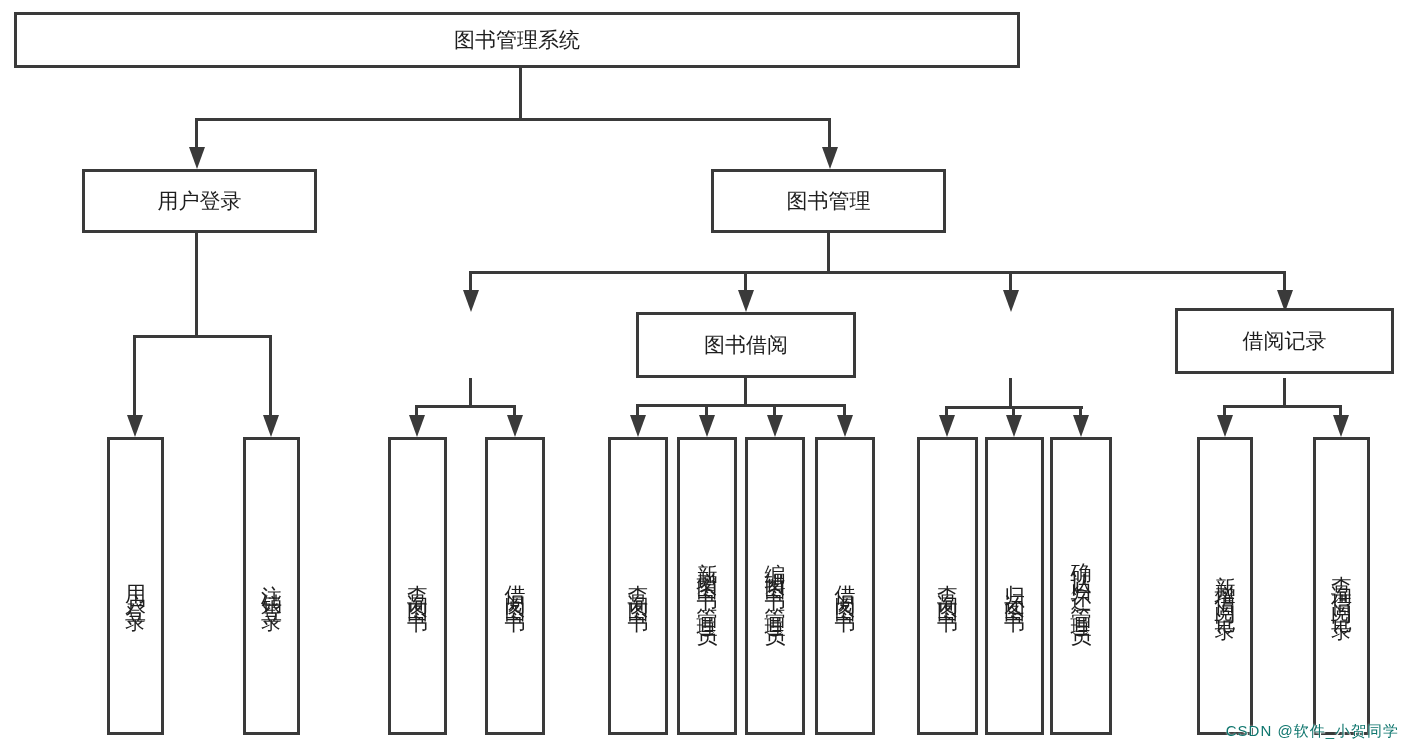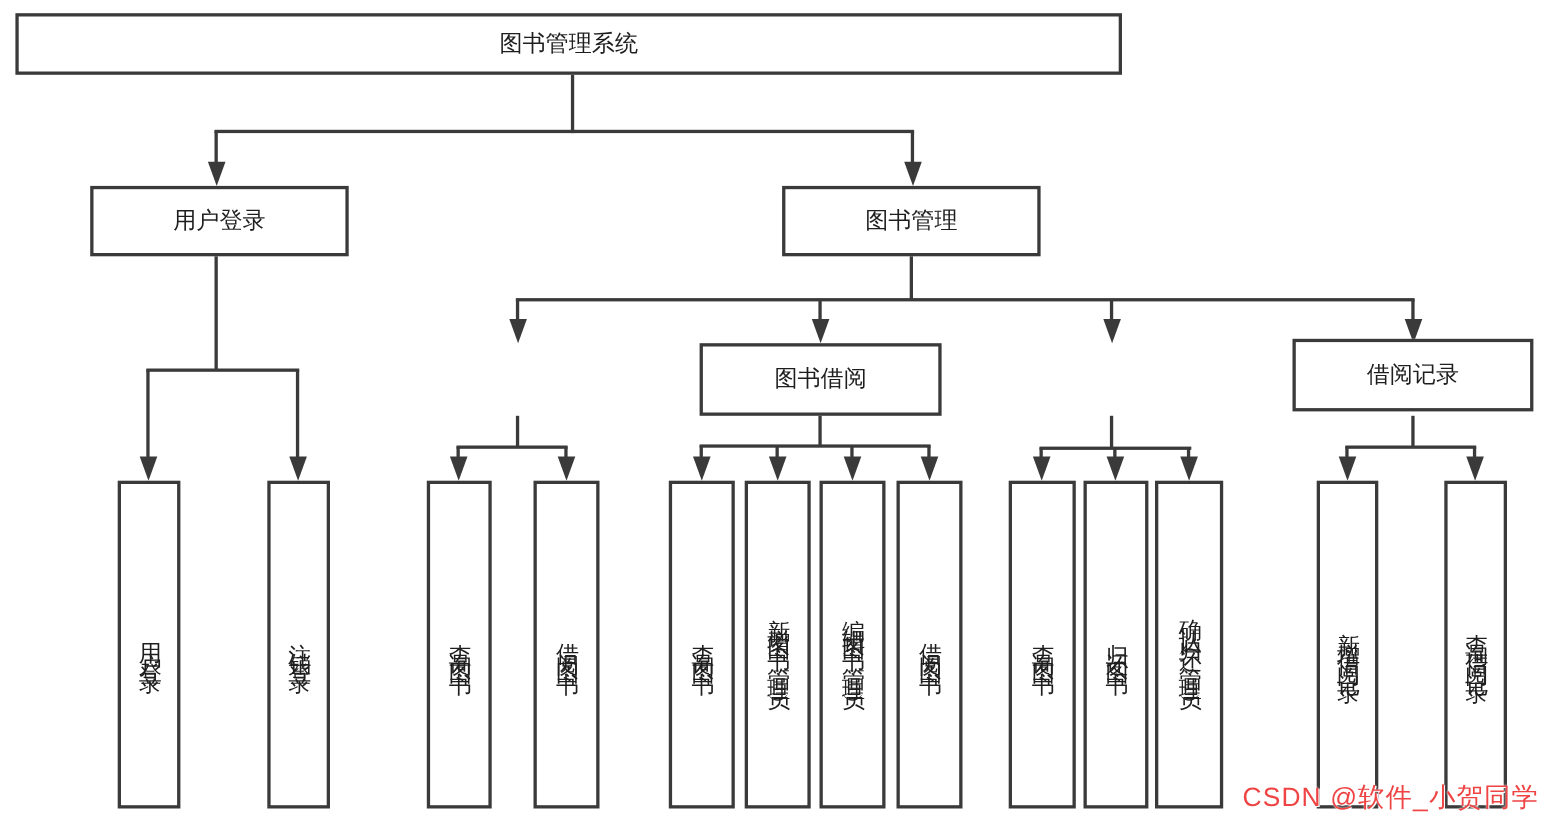--- a/index.html
+++ b/index.html
@@ -16,21 +16,21 @@
   .v .lbl{
     writing-mode:vertical-rl;text-orientation:mixed;letter-spacing:9px;white-space:normal;
   }
   .ln{position:absolute;background:#3a3a3a;}
   .ah{
     position:absolute;width:0;height:0;
     border-left:8px solid transparent;border-right:8px solid transparent;
     border-top:22px solid #3a3a3a;
   }
   .watermark{
-    position:absolute;right:6px;bottom:6px;font-size:24px;color:#ef4444;
+    position:absolute;right:6px;bottom:6px;font-size:15px;color:#0f766e;
     text-shadow:0 0 2px #ffffff,1px 1px 0 #ffffff;letter-spacing:1px;
   }
 </style>
 </head>
 <body>
 
 <div id="stage">
 
   <div class="box" style="left:14px;top:12px;width:1006px;height:56px">
     <span class="lbl">图书管理系统</span>

